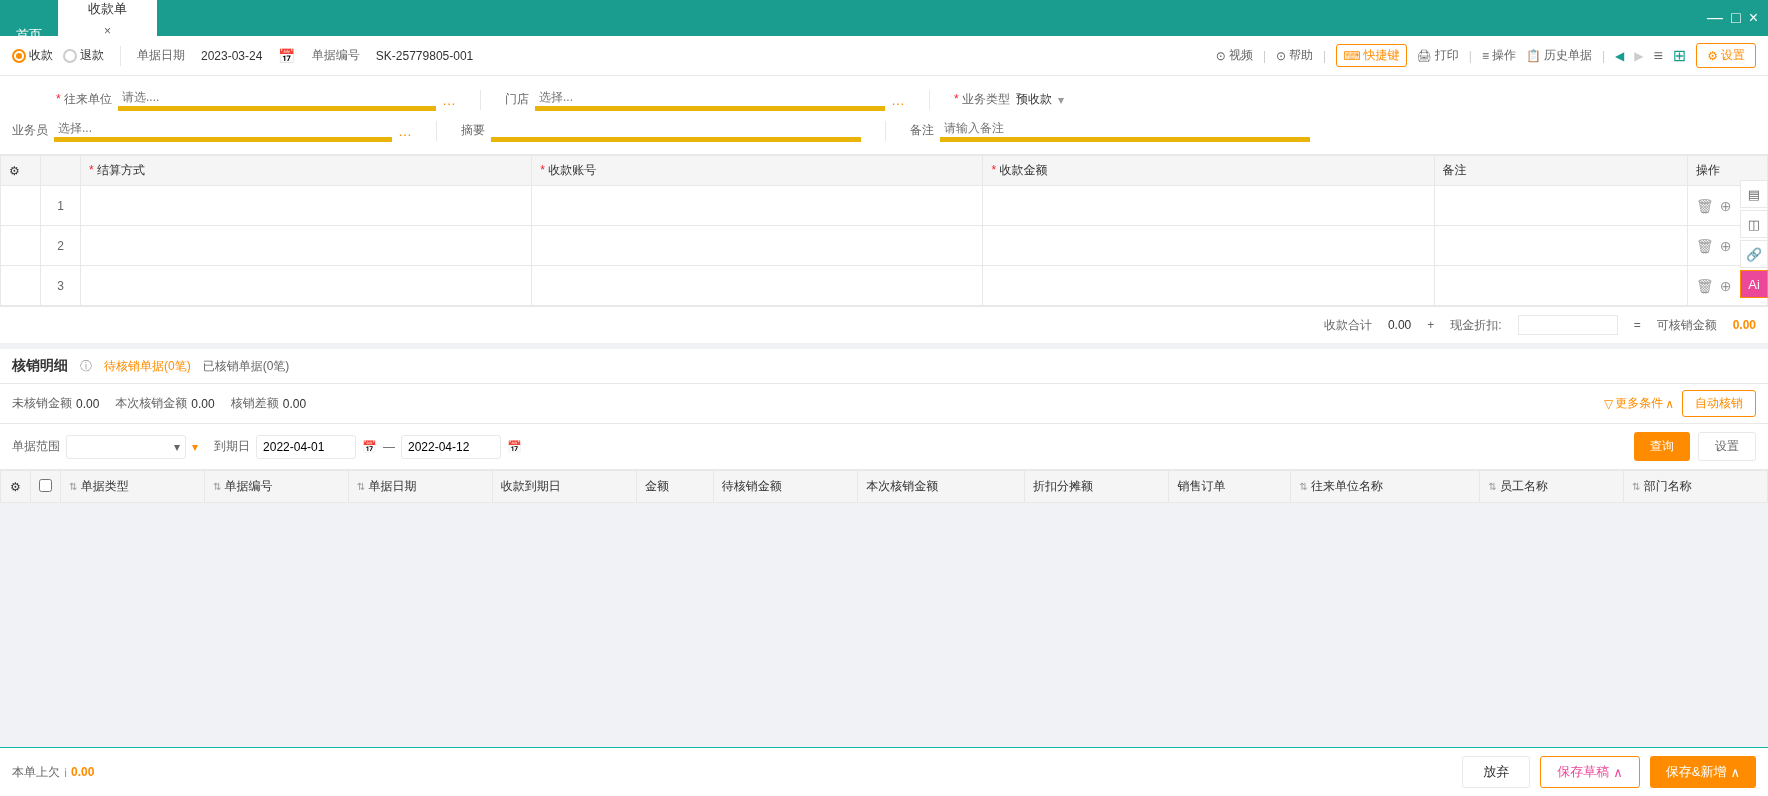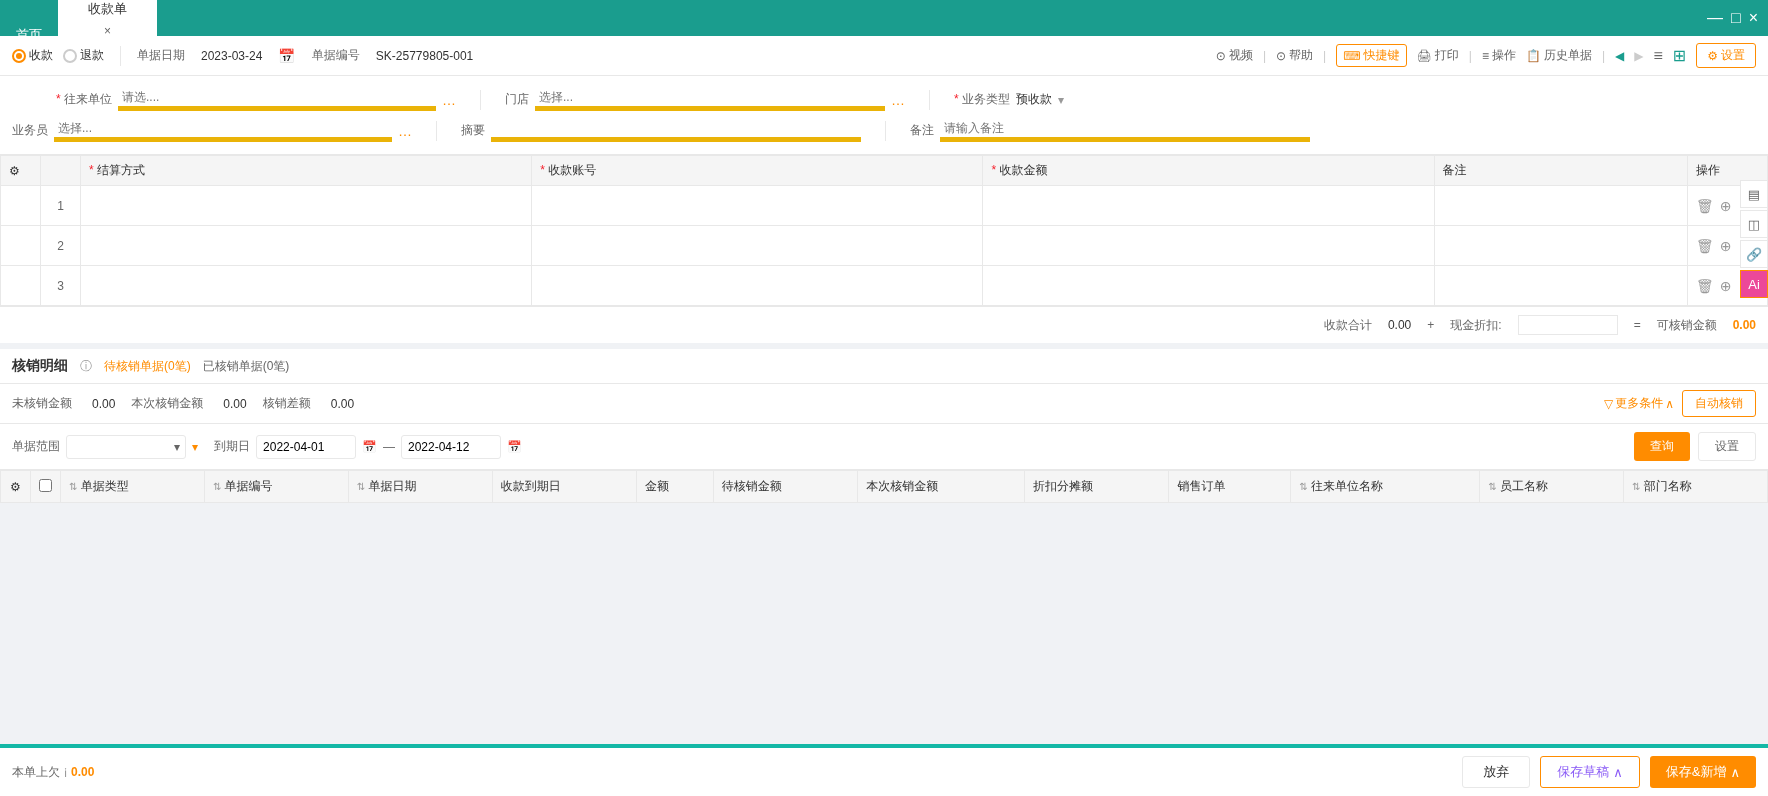--- a/index.html
+++ b/index.html
@@ -190,21 +190,21 @@
     
     .filter-row {
       display: flex;
       align-items: center;
       padding: 6px 12px;
       background: #fff;
       border-bottom: 1px solid #e8e8e8;
       gap: 16px;
       font-size: 12px;
     }
-    .filter-item { display: flex; align-items: center; gap: 20px; }
+    .filter-item { display: flex; align-items: center; gap: 4px; }
     .filter-label { color: #666; }
     .filter-value { color: #333; }
     .filter-right { margin-left: auto; display: flex; align-items: center; gap: 8px; }
     .more-conditions { color: #ff8c00; cursor: pointer; display: flex; align-items: center; gap: 2px; }
     .btn-auto { background: #fff; border: 1px solid #ff8c00; color: #ff8c00; padding: 4px 12px; border-radius: 3px; cursor: pointer; font-size: 12px; }
 
     
     .filter-bar {
       display: flex;
       align-items: center;
@@ -268,33 +268,33 @@
     .data-table th .sort-icon { color: #999; font-size: 10px; }
     .data-table .checkbox-cell { width: 30px; text-align: center; }
     .data-table .num-cell { width: 30px; text-align: center; }
 
     
     .footer {
       display: flex;
       align-items: center;
       padding: 8px 12px;
       background: #fff;
-      border-top: 4px solid #14b8a6;
+      border-top: 1px solid #14b8a6;
       position: fixed;
       bottom: 0;
       left: 0;
       right: 0;
     }
     .footer-info { display: flex; align-items: center; gap: 4px; font-size: 12px; }
     .footer-label { color: #666; }
     .footer-value { color: #ff8c00; font-weight: bold; }
     .footer-info-icon { color: #999; cursor: pointer; }
     .footer-right { margin-left: auto; display: flex; gap: 10px; }
     .btn-discard { background: #fff; border: 1px solid #e8e8e8; color: #333; padding: 6px 20px; border-radius: 3px; cursor: pointer; font-size: 13px; }
-    .btn-save-draft { background: #fff; border: 1px solid #ff8c00; color: #8b5cf6; padding: 6px 16px; border-radius: 3px; cursor: pointer; font-size: 13px; display: flex; align-items: center; gap: 4px; }
+    .btn-save-draft { background: #fff; border: 1px solid #ff8c00; color: #ec4899; padding: 6px 16px; border-radius: 3px; cursor: pointer; font-size: 13px; display: flex; align-items: center; gap: 4px; }
     .btn-save-new { background: #ff8c00; color: #fff; border: none; padding: 6px 16px; border-radius: 3px; cursor: pointer; font-size: 13px; display: flex; align-items: center; gap: 4px; }
 
     
     .right-sidebar {
       position: fixed;
       right: 0;
       top: 180px;
       display: flex;
       flex-direction: column;
       gap: 2px;

